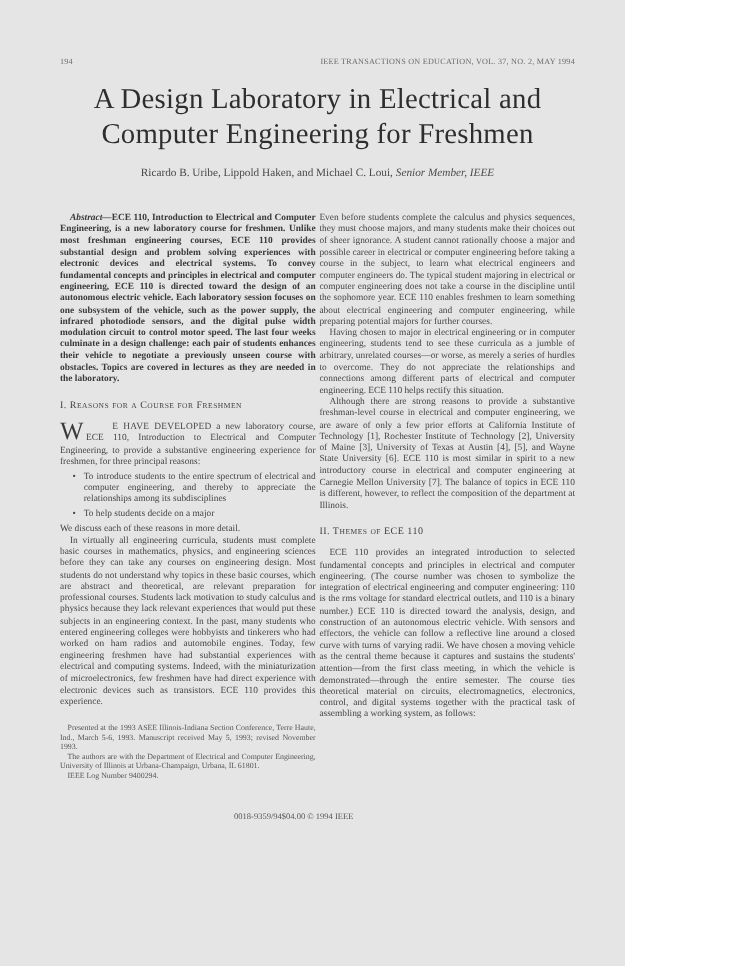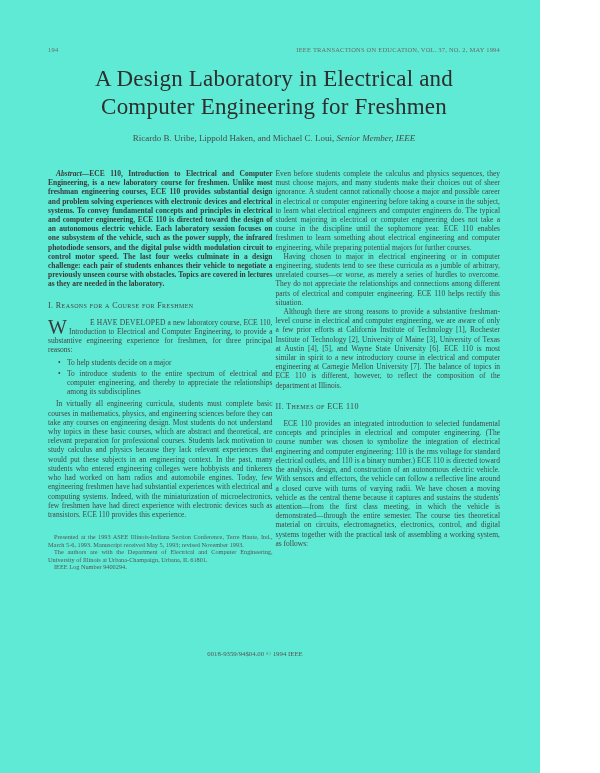--- a/index.html
+++ b/index.html
@@ -2,23 +2,23 @@
 <html><head>
 <meta charset="utf-8">
 <style>
   html, body {
     margin: 0;
     padding: 0;
     background: #ffffff;
   }
   .page {
     position: relative;
-    width: 540px;
+    width: 500px;
     height: 773px;
-    background: #5eead4;
+    background: #e5e5e5;
     color: #3f3f3f;
     font-family: "Liberation Serif", serif;
     box-sizing: border-box;
     padding: 46px 40px 0 48px;
     overflow: hidden;
   }
   .running-head {
     display: flex;
     justify-content: space-between;
     align-items: baseline;
@@ -130,24 +130,25 @@
   <div class="columns">
 
     <div class="col">
       <p class="abstract"><span class="ab-label">Abstract—</span><span>ECE 110, Introduction to Electrical and Computer Engineering, is a new laboratory course for freshmen. Unlike most freshman engineering courses, ECE 110 provides substantial design and problem solving experiences with electronic devices and electrical systems. To convey fundamental concepts and principles in electrical and computer engineering, ECE 110 is directed toward the design of an autonomous electric vehicle. Each laboratory session focuses on one subsystem of the vehicle, such as the power supply, the infrared photodiode sensors, and the digital pulse width modulation circuit to control motor speed. The last four weeks culminate in a design challenge: each pair of students enhances their vehicle to negotiate a previously unseen course with obstacles. Topics are covered in lectures as they are needed in the laboratory.</span></p>
 
       <h2 class="sec-heading">I. Reasons for a Course for Freshmen</h2>
 
       <p><span class="dropcap">W</span><span class="lead-caps">E HAVE DEVELOPED</span><span> a new laboratory course, ECE 110, Introduction to Electrical and Computer Engineering, to provide a substantive engineering experience for freshmen, for three principal reasons:</span></p>
 
       <ul class="bullet-list">
+        <li><span>To introduce students to the entire spectrum of electrical and computer engineering, and thereby to appreciate the relationships among its subdisciplines</span></li>
         <li><span>To help students decide on a major</span></li>
-        <li><span>To introduce students to the entire spectrum of electrical and computer engineering, and thereby to appreciate the relationships among its subdisciplines</span></li>
       </ul>
 
+      <p class="noindent">We discuss each of these reasons in more detail.</p>
       <p class="indent">In virtually all engineering curricula, students must complete basic courses in mathematics, physics, and engineering sciences before they can take any courses on engineering design. Most students do not understand why topics in these basic courses, which are abstract and theoretical, are relevant preparation for professional courses. Students lack motivation to study calculus and physics because they lack relevant experiences that would put these subjects in an engineering context. In the past, many students who entered engineering colleges were hobbyists and tinkerers who had worked on ham radios and automobile engines. Today, few engineering freshmen have had substantial experiences with electrical and computing systems. Indeed, with the miniaturization of microelectronics, few freshmen have had direct experience with electronic devices such as transistors. ECE 110 provides this experience.</p>
 
       <div class="footnote">
         <p>Presented at the 1993 ASEE Illinois-Indiana Section Conference, Terre Haute, Ind., March 5-6, 1993. Manuscript received May 5, 1993; revised November 1993.</p>
         <p>The authors are with the Department of Electrical and Computer Engineering, University of Illinois at Urbana-Champaign, Urbana, IL 61801.</p>
         <p>IEEE Log Number 9400294.</p>
       </div>
     </div>
 
     <div class="col">

